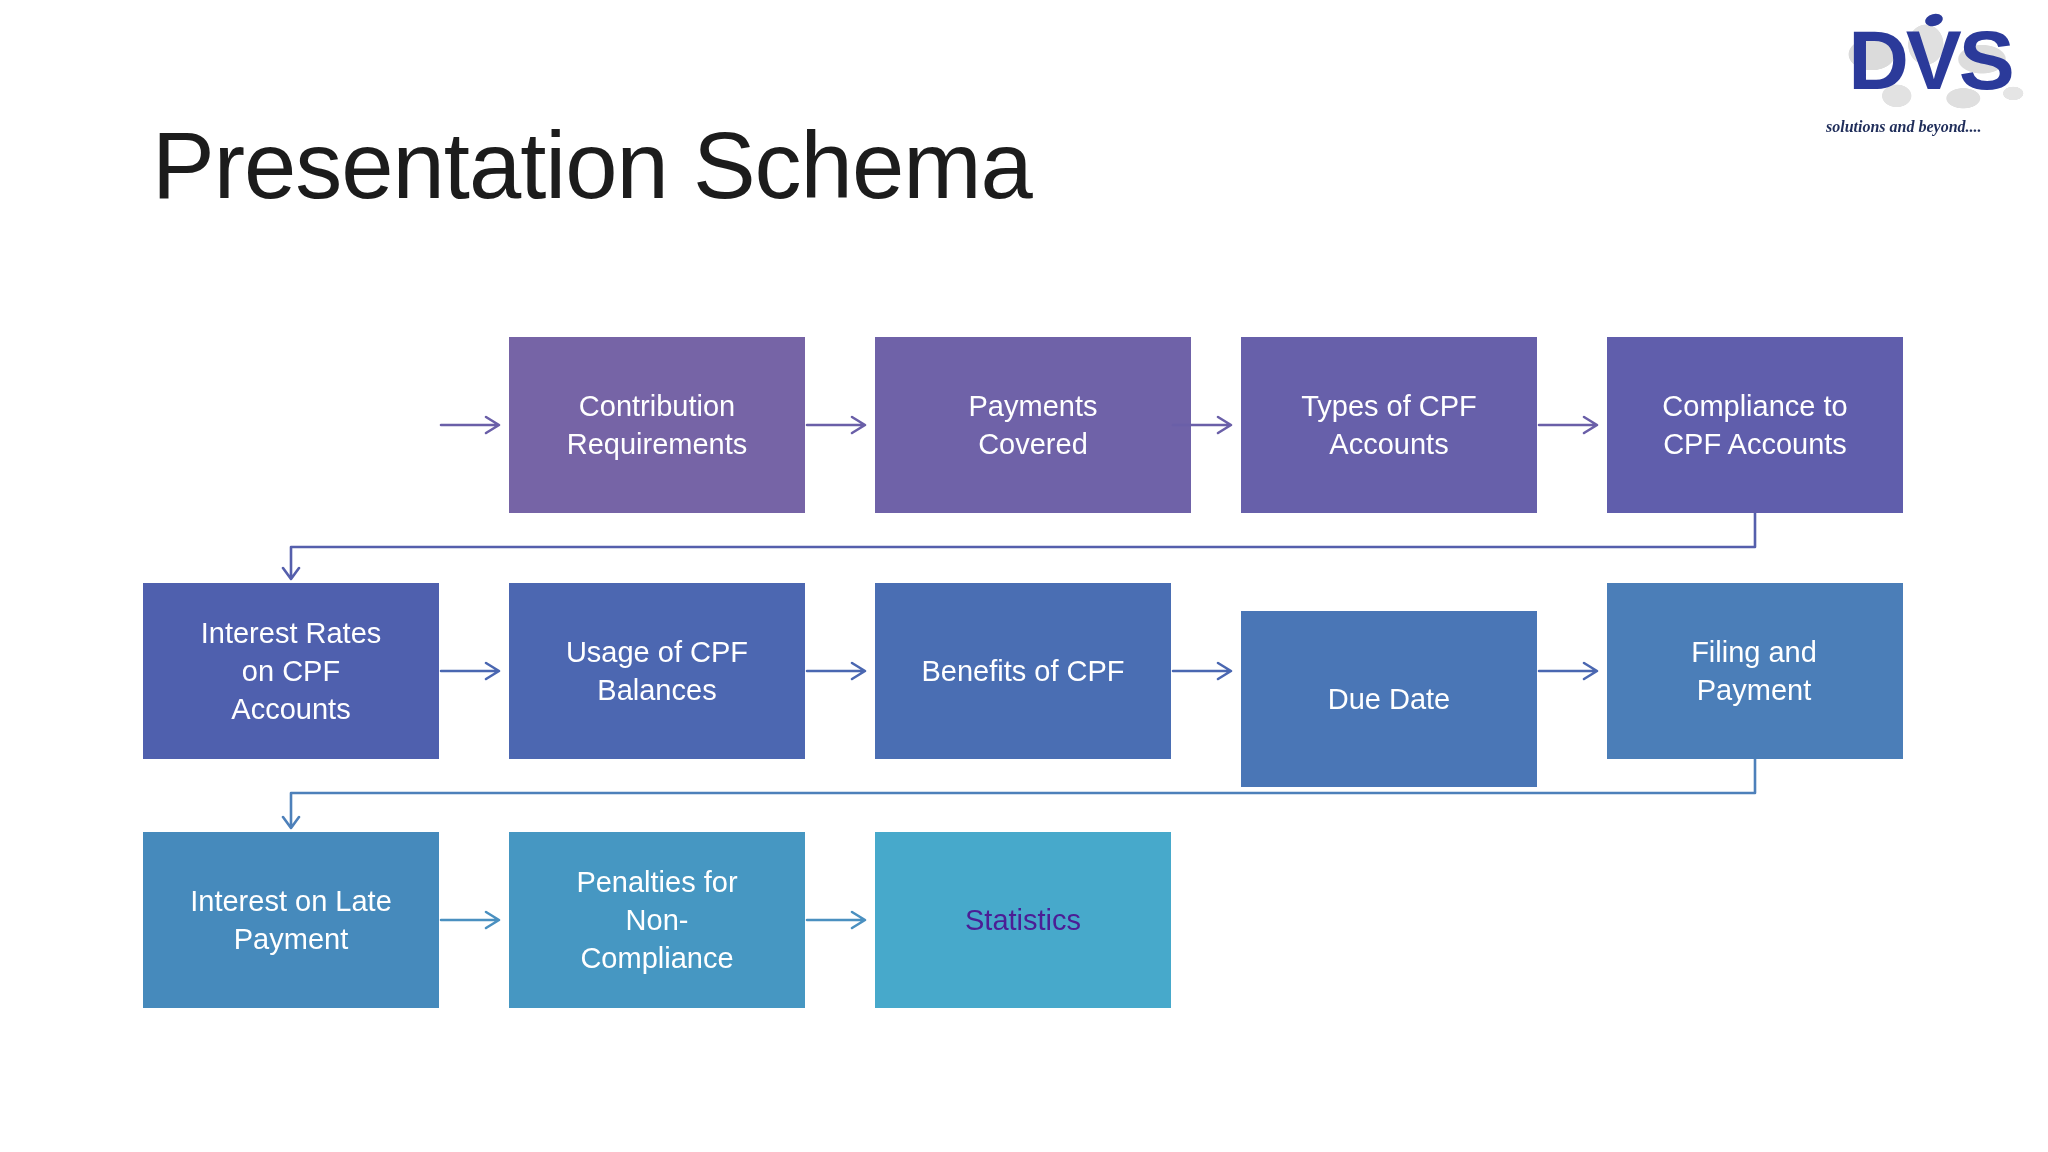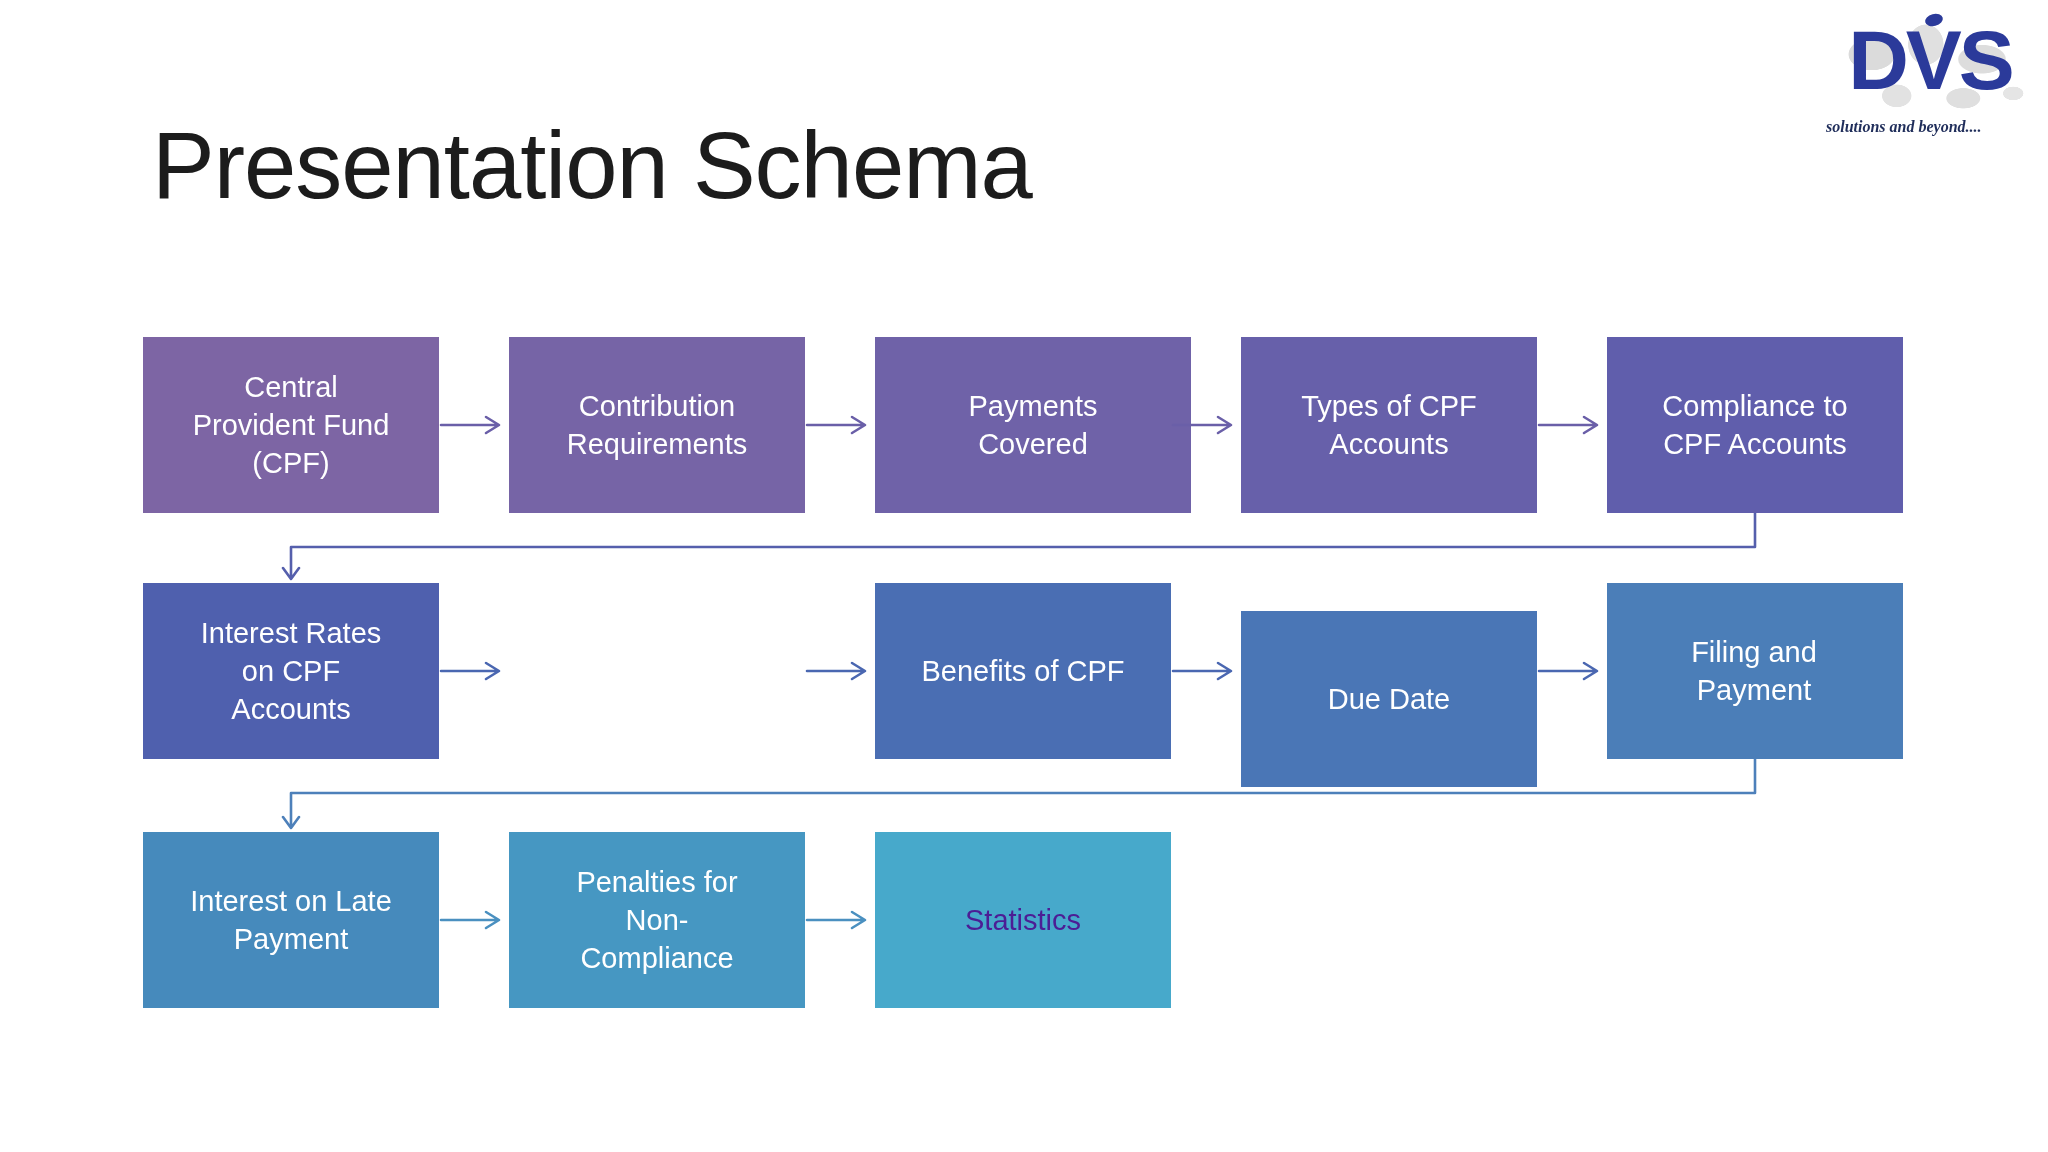--- a/index.html
+++ b/index.html
@@ -85,25 +85,20 @@
   <div id="page-title" style="color: rgb(28, 28, 28);">Presentation Schema</div>
 
   <div id="logo">
     <div id="logo-map"></div>
     <div id="logo-text" style="color: rgb(43, 58, 154);">DVS</div>
     <div id="logo-dot" style="background: rgb(43, 58, 154);"></div>
     <div id="logo-tagline" style="color: rgb(31, 45, 90);">solutions and beyond....</div>
   </div>
 
   <div id="diagram">
-      <div class="node" style="left: 143px; top: 337px; width: 296px; height: 176px; background: rgb(125, 101, 164);">
-        <div class="node-label" style="color: rgb(255, 255, 255);">Central
-Provident Fund
-(CPF)</div>
-      </div>
       <svg width="70" height="24" viewBox="0 0 70 24" class="connector" style="left: 439px; top: 413px;">
         <path d="M2 12 H 58 M47 4 L60 12 L47 20" fill="none" stroke="#6a5fa8" stroke-width="2.6" stroke-linecap="round" stroke-linejoin="round"></path>
       </svg>
       <div class="node" style="left: 509px; top: 337px; width: 296px; height: 176px; background: rgb(118, 100, 166);">
         <div class="node-label" style="color: rgb(255, 255, 255);">Contribution
 Requirements</div>
       </div>
       <svg width="70" height="24" viewBox="0 0 70 24" class="connector" style="left: 805px; top: 413px;">
         <path d="M2 12 H 58 M47 4 L60 12 L47 20" fill="none" stroke="#6a5fa8" stroke-width="2.6" stroke-linecap="round" stroke-linejoin="round"></path>
       </svg>
@@ -126,20 +121,24 @@
 CPF Accounts</div>
       </div>
       <div class="node" style="left: 143px; top: 583px; width: 296px; height: 176px; background: rgb(79, 96, 174);">
         <div class="node-label" style="color: rgb(255, 255, 255);">Interest Rates
 on CPF
 Accounts</div>
       </div>
       <svg width="70" height="24" viewBox="0 0 70 24" class="connector" style="left: 439px; top: 659px;">
         <path d="M2 12 H 58 M47 4 L60 12 L47 20" fill="none" stroke="#4a67b1" stroke-width="2.6" stroke-linecap="round" stroke-linejoin="round"></path>
       </svg>
+      <div class="node" style="left: 509px; top: 583px; width: 296px; height: 176px; background: rgb(76, 103, 177);">
+        <div class="node-label" style="color: rgb(255, 255, 255);">Usage of CPF
+Balances</div>
+      </div>
       <svg width="70" height="24" viewBox="0 0 70 24" class="connector" style="left: 805px; top: 659px;">
         <path d="M2 12 H 58 M47 4 L60 12 L47 20" fill="none" stroke="#4a67b1" stroke-width="2.6" stroke-linecap="round" stroke-linejoin="round"></path>
       </svg>
       <div class="node" style="left: 875px; top: 583px; width: 296px; height: 176px; background: rgb(74, 110, 179);">
         <div class="node-label" style="color: rgb(255, 255, 255);">Benefits of CPF</div>
       </div>
       <svg width="70" height="24" viewBox="0 0 70 24" class="connector" style="left: 1171px; top: 659px;">
         <path d="M2 12 H 58 M47 4 L60 12 L47 20" fill="none" stroke="#4a67b1" stroke-width="2.6" stroke-linecap="round" stroke-linejoin="round"></path>
       </svg>
       <div class="node" style="left: 1241px; top: 583px; width: 296px; height: 176px; background: rgb(74, 118, 182); margin-top: 28px;">

